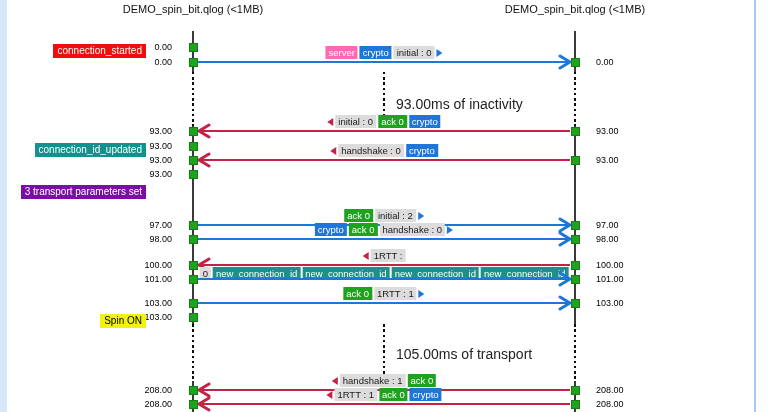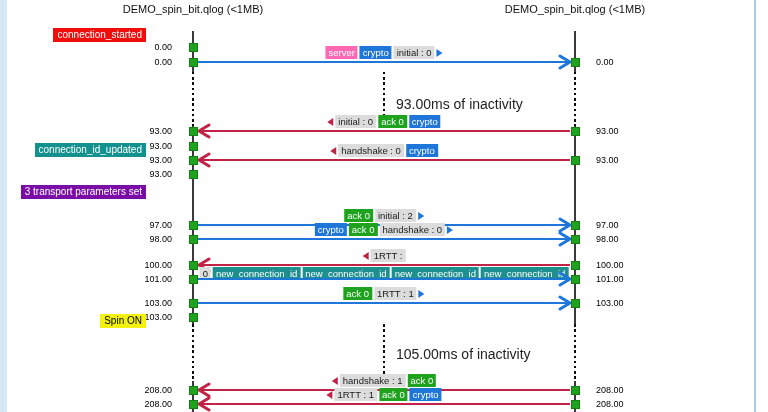--- a/index.html
+++ b/index.html
@@ -49,24 +49,24 @@
       <div class="vdots" style="position: absolute; left: 191.75px; top: 72px; height: 54px;"></div>
       <div class="vdots" style="position: absolute; left: 191.75px; top: 324px; height: 57px;"></div>
       <div class="vline" style="position: absolute; left: 574px; top: 31px; height: 41px; background: rgb(58, 58, 58);"></div>
       <div class="vline" style="position: absolute; left: 574px; top: 126px; height: 198px; background: rgb(58, 58, 58);"></div>
       <div class="vline" style="position: absolute; left: 574px; top: 381px; height: 31px; background: rgb(58, 58, 58);"></div>
       <div class="vdots" style="position: absolute; left: 573.75px; top: 72px; height: 54px;"></div>
       <div class="vdots" style="position: absolute; left: 573.75px; top: 324px; height: 57px;"></div>
       <div class="vdots" style="position: absolute; left: 382.75px; top: 72px; height: 54px;"></div>
       <div class="inactivity" style="position: absolute; left: 396px; top: 96px;">93.00ms of inactivity</div>
       <div class="vdots" style="position: absolute; left: 382.75px; top: 324px; height: 57px;"></div>
-      <div class="inactivity" style="position: absolute; left: 396px; top: 346px;">105.00ms of inactivity</div>
+      <div class="inactivity" style="position: absolute; left: 396px; top: 346px;">105.00ms of transport</div>
       <div class="sq" style="position: absolute; left: 188.5px; top: 42.5px;"></div>
       <div class="time time-left" style="position: absolute; left: 102px; top: 41px;">0.00</div>
-      <div class="side-wrap" style="position: absolute; top: 24px;"><span class="side-label" style="background: rgb(242, 13, 13); color: rgb(255, 255, 255);">connection_started</span></div>
+      <div class="side-wrap" style="position: absolute; top: 40px;"><span class="side-label" style="background: rgb(242, 13, 13); color: rgb(255, 255, 255);">connection_started</span></div>
       <div class="arrow-line" style="position: absolute; left: 198px; top: 61px; width: 372px; background: rgb(29, 118, 216);"></div>
       <div style="position: absolute; left: 557px; top: 54px; width: 16px; height: 16px;"><svg width="16" height="16">
           <path d="M3 2 L13 8 L3 14" fill="none" stroke="#1d76d8" stroke-width="3" stroke-linecap="round" stroke-linejoin="round"></path>
         </svg></div>
       <div class="sq" style="position: absolute; left: 188.5px; top: 57.5px;"></div>
       <div class="sq" style="position: absolute; left: 570.5px; top: 57.5px;"></div>
       <div class="time time-left" style="position: absolute; left: 102px; top: 56px;">0.00</div>
       <div class="time time-right" style="position: absolute; left: 596px; top: 56px;">0.00</div>
       <div class="frames" style="position: absolute; left: 384px; top: 46px;">
         <span class="frame" style="background: rgb(255, 105, 180); color: rgb(255, 255, 255);">server</span>

